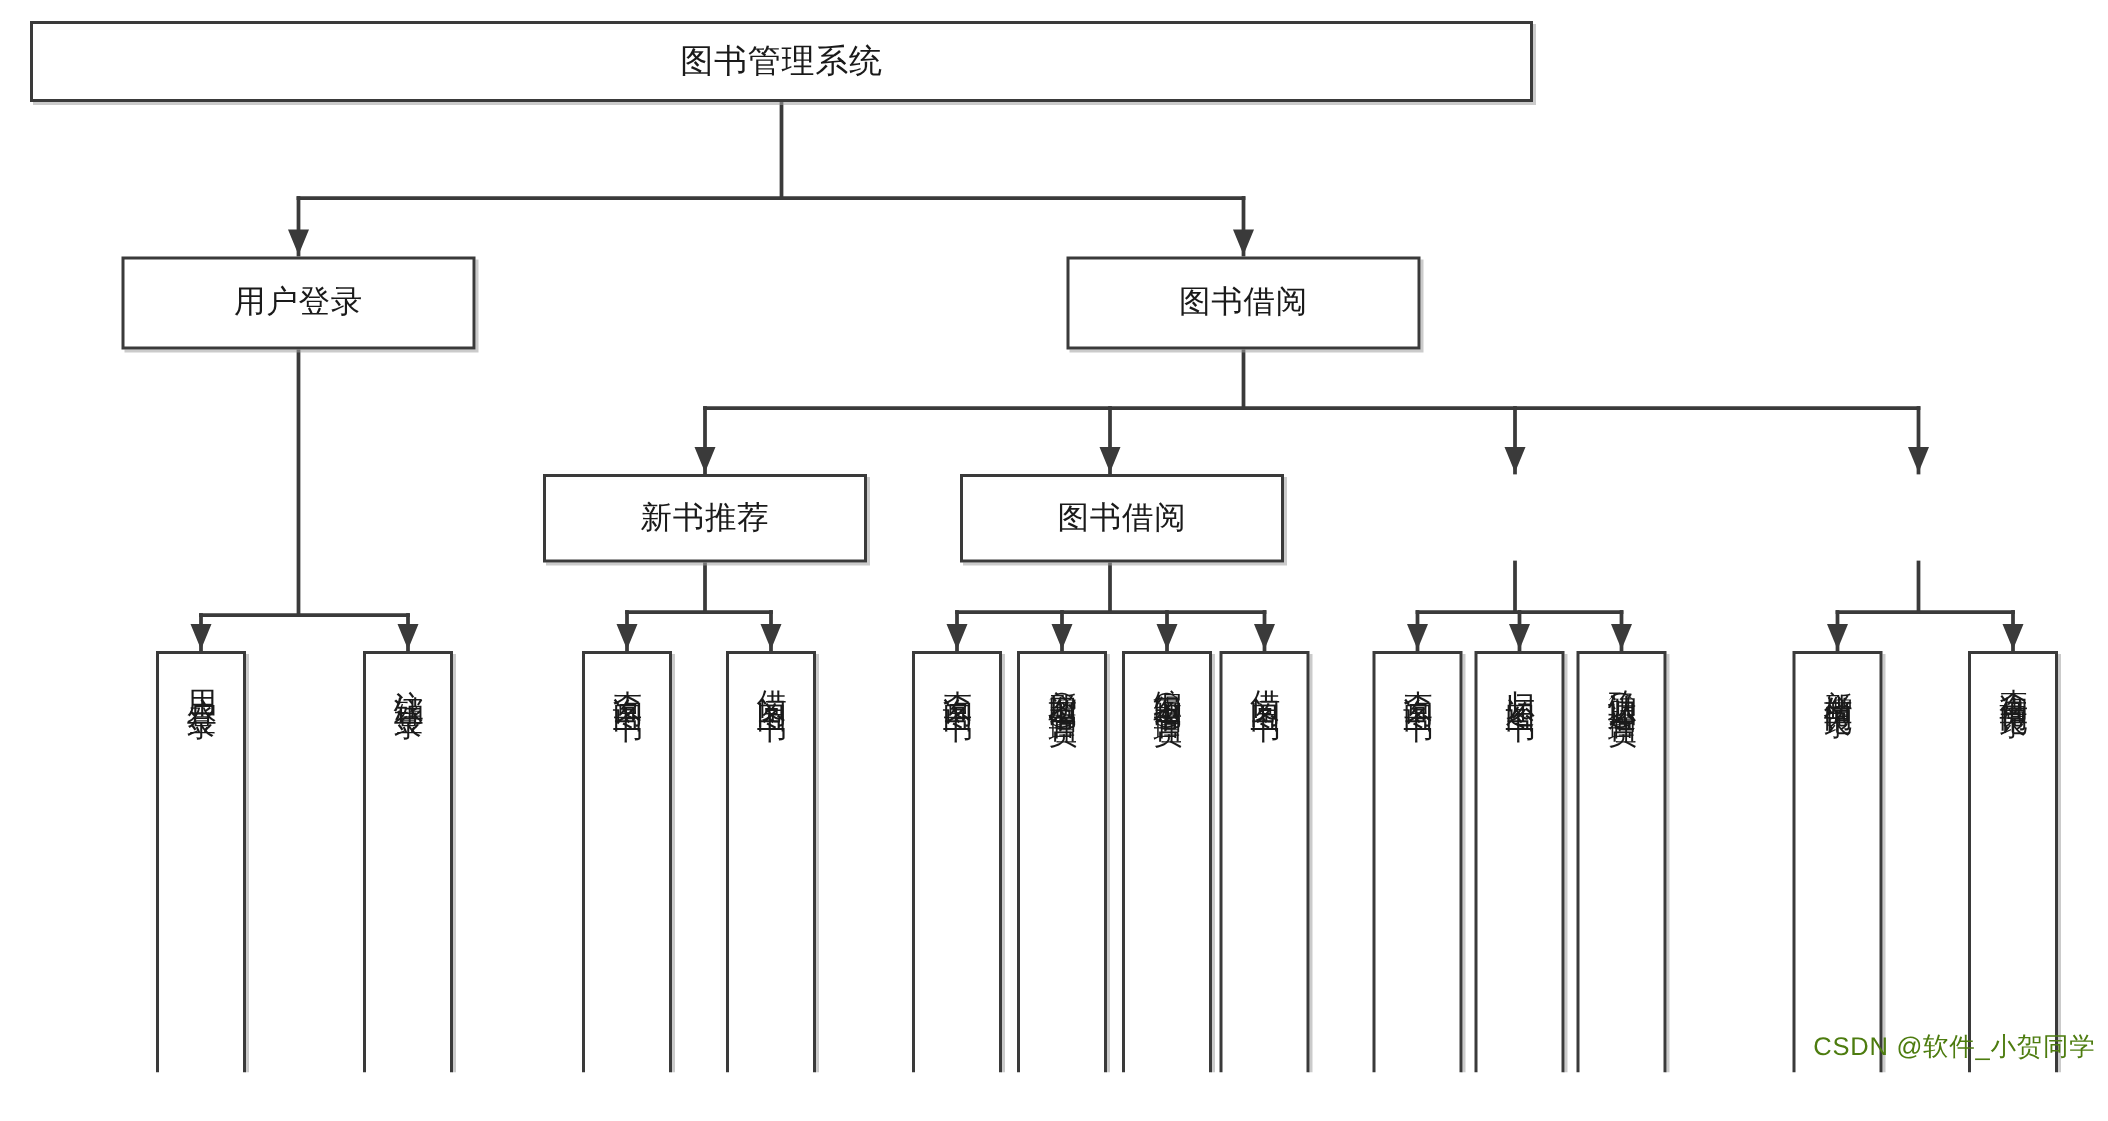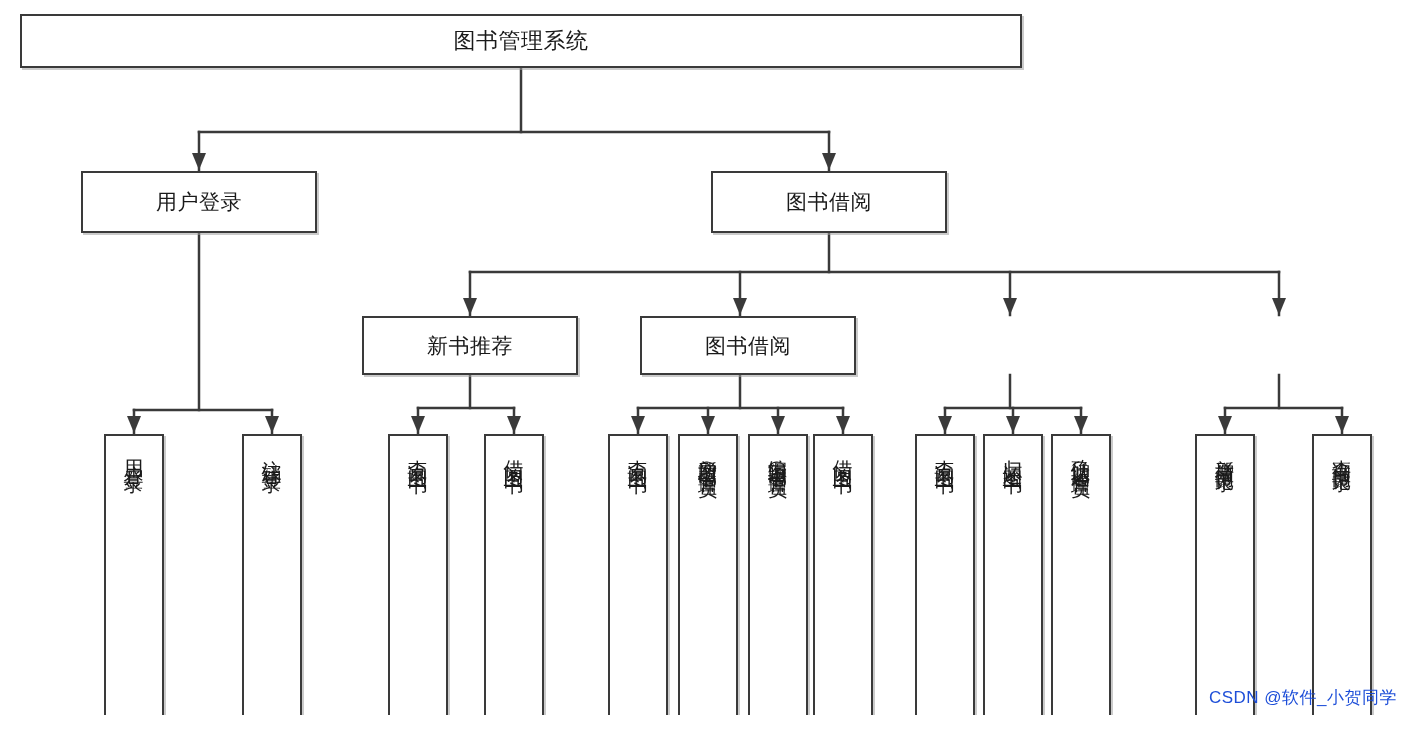--- a/index.html
+++ b/index.html
@@ -66,21 +66,21 @@
   }
   .v-node.tall .lbl {
     font-size: 19px;
     letter-spacing: 3px;
   }
   #watermark {
     position: absolute;
     right: 8px;
     bottom: 6px;
     font-size: 17px;
-    color: #1d4ed8;
+    color: #4d7c0f;
     letter-spacing: 0.5px;
     white-space: nowrap;
     font-family: "Liberation Sans", "DejaVu Sans", sans-serif;
   }
 </style>
 </head>
 <body>
 
 <div id="canvas">
 

